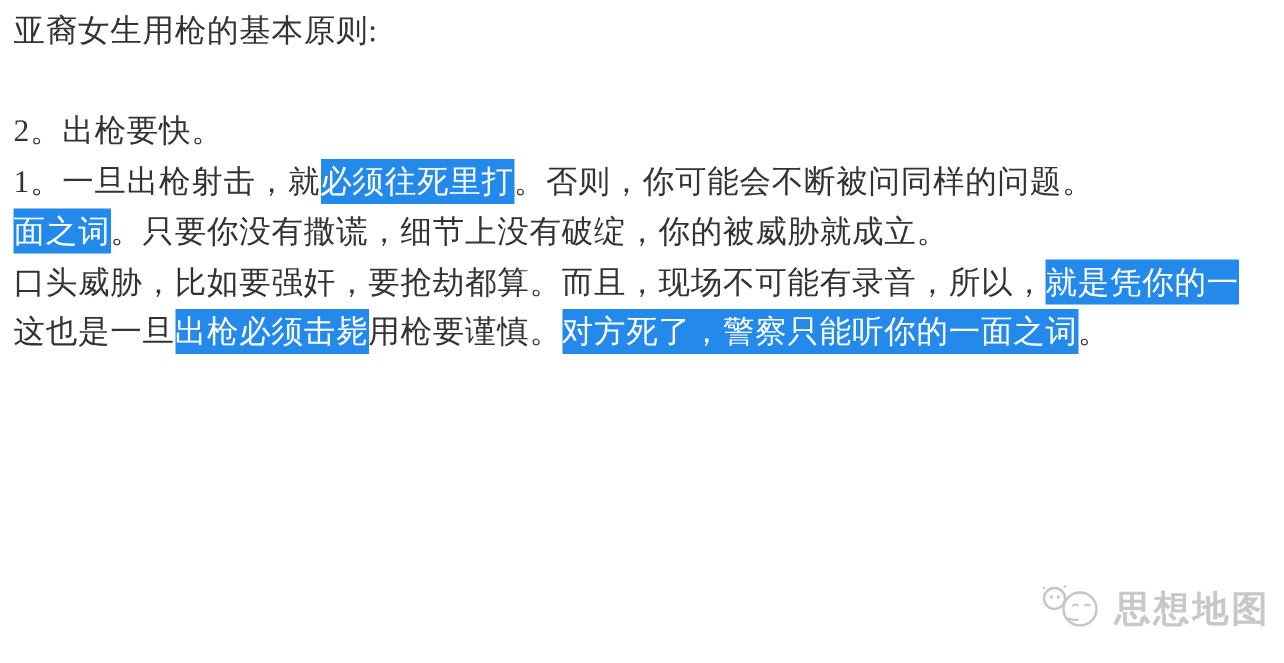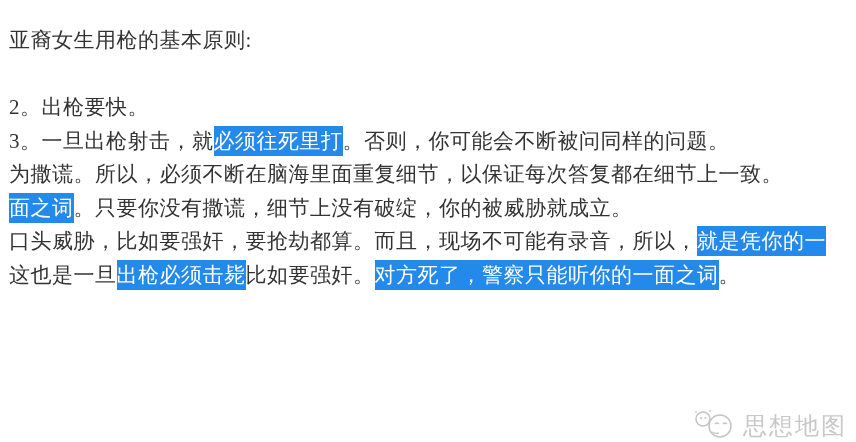--- a/index.html
+++ b/index.html
@@ -3,21 +3,20 @@
 <meta charset="utf-8">
 <style>
   html, body { margin: 0; padding: 0; background: #ffffff; }
   .page {
     position: relative;
     width: 856px;
     height: 422px;
     background: var(--bg, #ffffff);
     overflow: hidden;
     font-family: "Liberation Serif", serif;
-    margin-top: 20px;
   }
   .doc {
     padding: 4px 8px 0 9px;
     font-size: 21px;
     line-height: 33.5px;
     color: var(--fg, #333333);
     letter-spacing: 0.5px;
   }
   .line {
     height: 33.5px;
@@ -35,38 +34,37 @@
     top: 389px;
     display: flex;
     align-items: center;
     gap: 5px;
     color: var(--wm, #c8c8c8);
   }
   .wm-icon { display: inline-block; }
   .wm-text {
     font-family: "Liberation Sans", sans-serif;
     font-size: 24px;
-    font-weight: normal;
+    font-weight: bold;
     letter-spacing: 2px;
     line-height: 1;
   }
 </style>
 </head>
 <body>
 
 <div class="page">
   <div id="doc" class="doc">
       <div class="line"><span class="seg">亚裔女生用枪的基本原则:</span></div>
       <div class="line"></div>
       <div class="line"><span class="seg">2。出枪要快。</span></div>
-      <div class="line"><span class="seg">3。一旦出枪射击，就</span><span class="seg hl">必须往死里打</span><span class="seg">。否则，你可能会不断被问同样的问题。</span></div>
-      <div class="line"><span class="seg">为撒谎。所以，必须不断在脑海里面重复细节，以保证每次答复都在细节上一致。</span></div>
+      <div class="line"><span class="seg">1。一旦出枪射击，就</span><span class="seg hl">必须往死里打</span><span class="seg">。否则，你可能会不断被问同样的问题。</span></div>
       <div class="line"><span class="seg hl">面之词</span><span class="seg">。只要你没有撒谎，细节上没有破绽，你的被威胁就成立。</span></div>
       <div class="line"><span class="seg">口头威胁，比如要强奸，要抢劫都算。而且，现场不可能有录音，所以，</span><span class="seg hl">就是凭你的一</span></div>
-      <div class="line"><span class="seg">这也是一旦</span><span class="seg hl">出枪必须击毙</span><span class="seg">比如要强奸。</span><span class="seg hl">对方死了，警察只能听你的一面之词</span><span class="seg">。</span></div>
+      <div class="line"><span class="seg">这也是一旦</span><span class="seg hl">出枪必须击毙</span><span class="seg">用枪要谨慎。</span><span class="seg hl">对方死了，警察只能听你的一面之词</span><span class="seg">。</span></div>
     </div>
 
   <div class="watermark">
     <span class="wm-icon">
       <svg width="46" height="30" viewBox="0 0 46 30" fill="none">
         <circle cx="11" cy="10" r="7" stroke="#c6c6c6" stroke-width="1.6" fill="#ffffff"></circle>
         <circle cx="9" cy="9" r="1.1" fill="#c6c6c6"></circle>
         <circle cx="13.5" cy="9" r="1.1" fill="#c6c6c6"></circle>
         <circle cx="28" cy="17" r="11" stroke="#c6c6c6" stroke-width="1.6" fill="#ffffff"></circle>
         <path d="M23 15 q2 -2 4 0" stroke="#c6c6c6" stroke-width="1.4" fill="none"></path>

